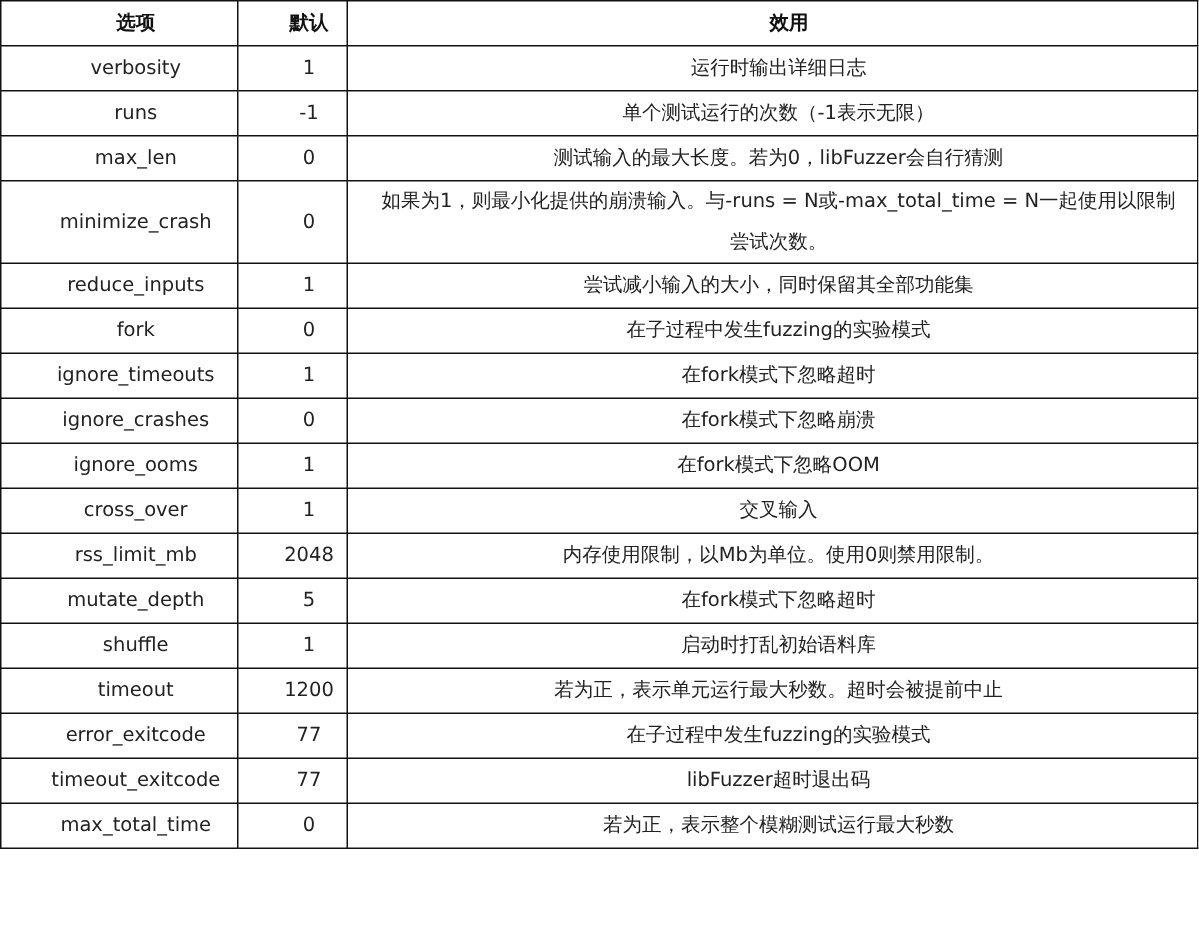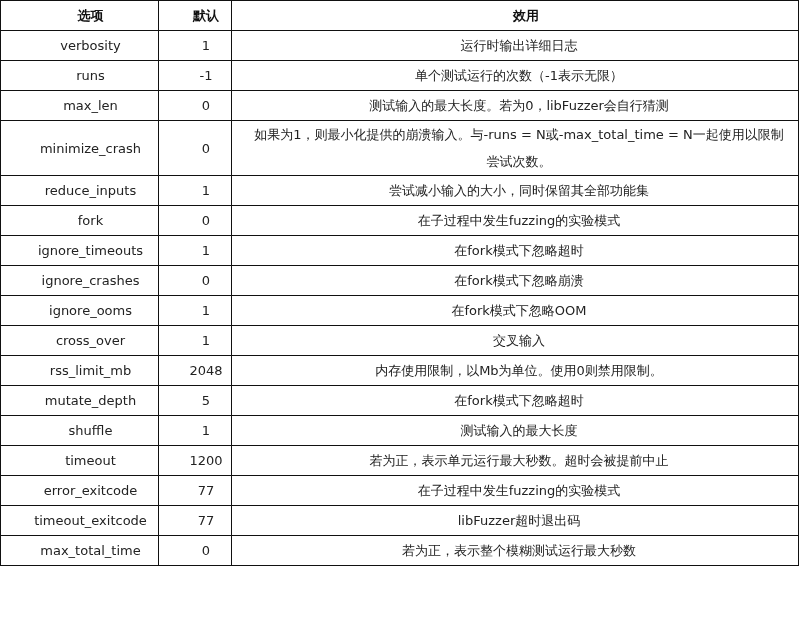--- a/index.html
+++ b/index.html
@@ -121,21 +121,21 @@
       <td class="desc">内存使用限制，以Mb为单位。使用0则禁用限制。</td>
     </tr>
     <tr>
       <td>mutate_depth</td>
       <td>5</td>
       <td class="desc">在fork模式下忽略超时</td>
     </tr>
     <tr>
       <td>shuffle</td>
       <td>1</td>
-      <td class="desc">测试输入的最大长度</td>
+      <td class="desc">启动时打乱初始语料库</td>
     </tr>
     <tr>
       <td>timeout</td>
       <td>1200</td>
       <td class="desc">若为正，表示单元运行最大秒数。超时会被提前中止</td>
     </tr>
     <tr>
       <td>error_exitcode</td>
       <td>77</td>
       <td class="desc">在子过程中发生fuzzing的实验模式</td>

